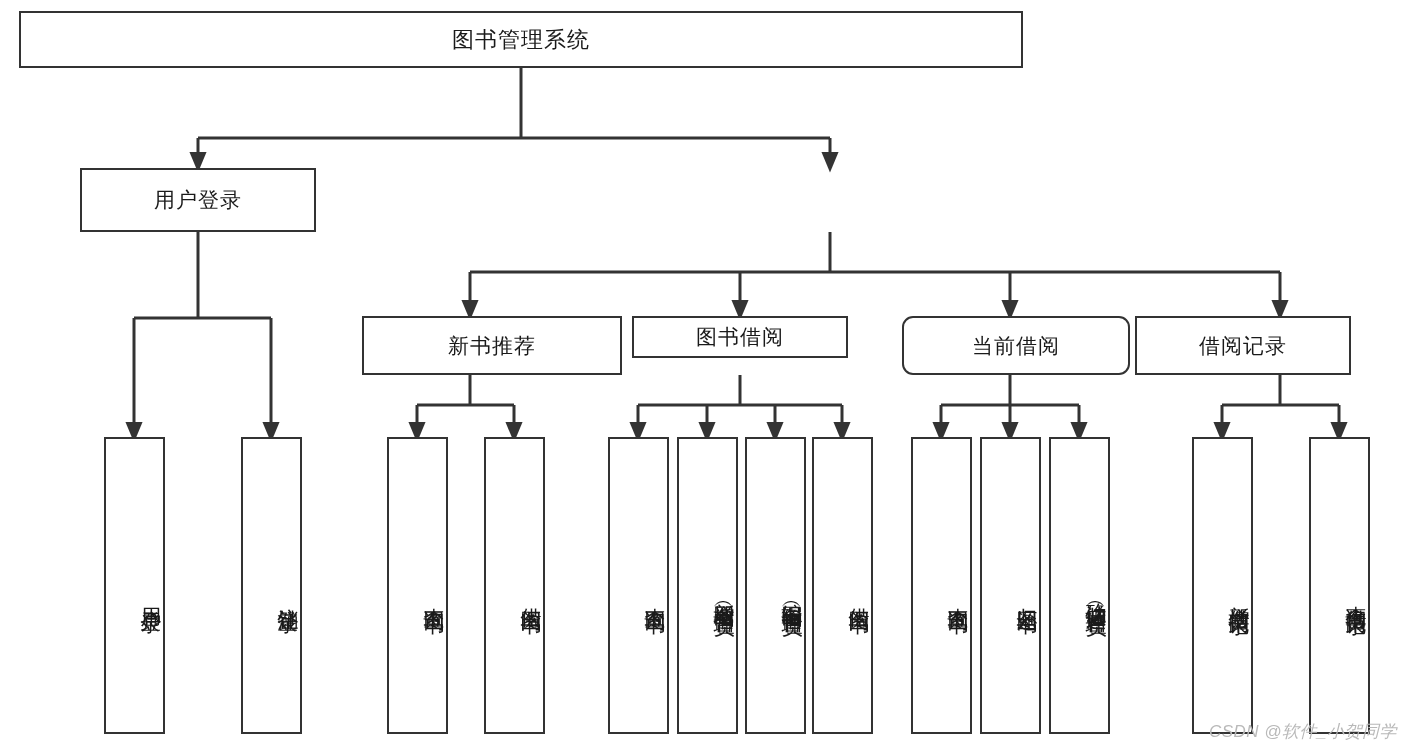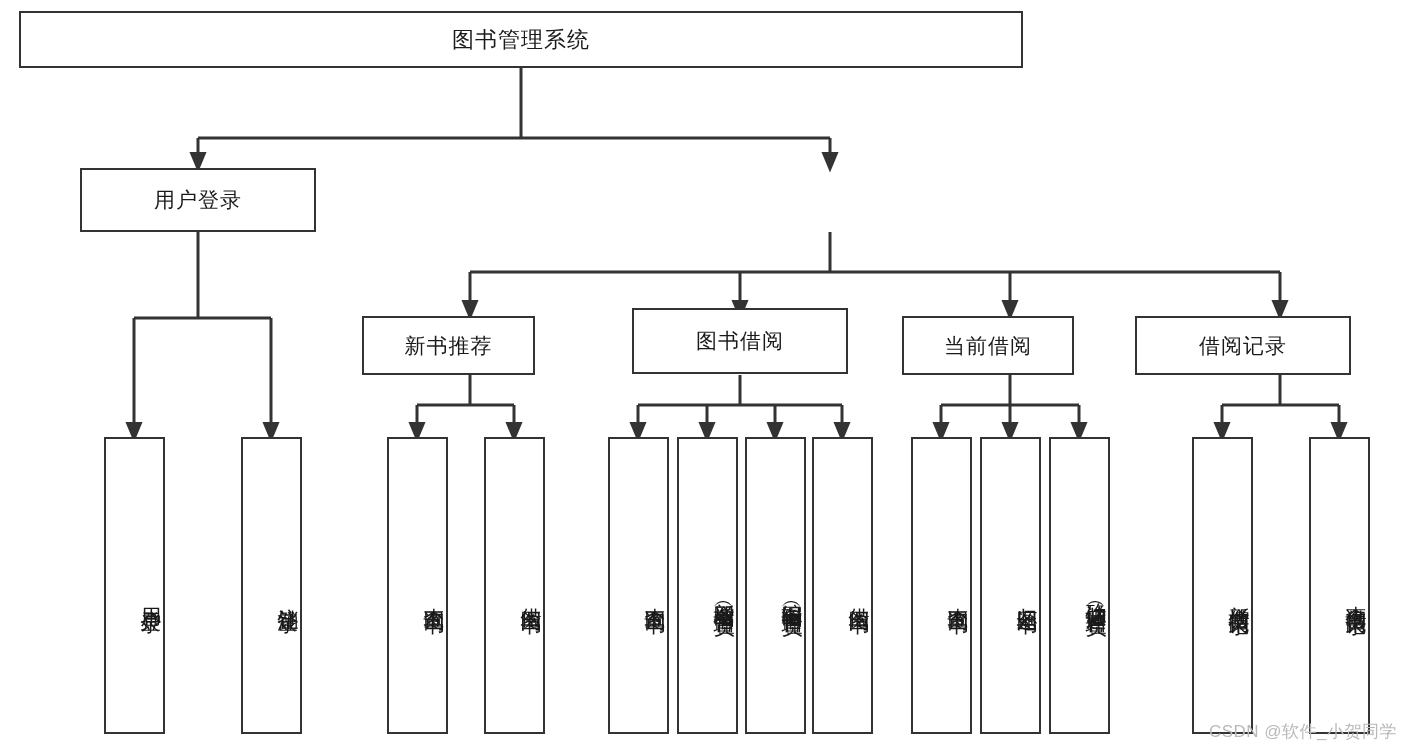--- a/index.html
+++ b/index.html
@@ -59,20 +59,21 @@
   }
   #watermark {
     position: absolute;
     right: 8px;
     bottom: 4px;
     font-size: 17px;
     color: #b9b9b9;
     letter-spacing: 0.5px;
     white-space: nowrap;
     pointer-events: none;
+    font-style: italic;
   }
 </style>
 </head>
 <body>
 
 <div id="canvas">
 
   <svg id="wires" viewBox="0 0 1405 747" xmlns="http://www.w3.org/2000/svg">
     <defs>
       <marker id="arrow" viewBox="0 0 12 12" refX="6" refY="6" markerWidth="7" markerHeight="7" orient="auto-start-reverse">
@@ -120,23 +121,23 @@
       <path d="M 1222 405 L 1339 405"></path>
       <path d="M 1222 405 L 1222 432" marker-end="url(#arrow)"></path>
       <path d="M 1339 405 L 1339 432" marker-end="url(#arrow)"></path>
     </g>
   </svg>
 
   <div class="node horiz" id="title-node" style="left:19px; top:11px; width:1004px; height:57px;">图书管理系统</div>
 
   <div class="node horiz" style="left:80px; top:168px; width:236px; height:64px;">用户登录</div>
 
-  <div class="node horiz" style="left:362px; top:316px; width:173px; height:59px;">新书推荐</div>
-  <div class="node horiz" style="left:632px; top:308px; width:216px; height:66px;">图书借阅</div>
-  <div class="node horiz" style="left:902px; top:316px; width:172px; height:59px;">当前借阅</div>
+  <div class="node horiz" style="left:362px; top:316px; width:260px; height:59px;">新书推荐</div>
+  <div class="node horiz" style="left:632px; top:316px; width:216px; height:42px;">图书借阅</div>
+  <div class="node horiz" style="left:902px; top:316px; width:228px; height:59px;border-radius:11px;">当前借阅</div>
   <div class="node horiz" style="left:1135px; top:316px; width:216px; height:59px;">借阅记录</div>
 
   <div class="node vert" style="left:104px; top:437px; width:61px; height:297px;">
     <span class="vtext">用户登录</span>
   </div>
   <div class="node vert" style="left:241px; top:437px; width:61px; height:297px;">
     <span class="vtext">注销登录</span>
   </div>
 
   <div class="node vert" style="left:387px; top:437px; width:61px; height:297px;">

